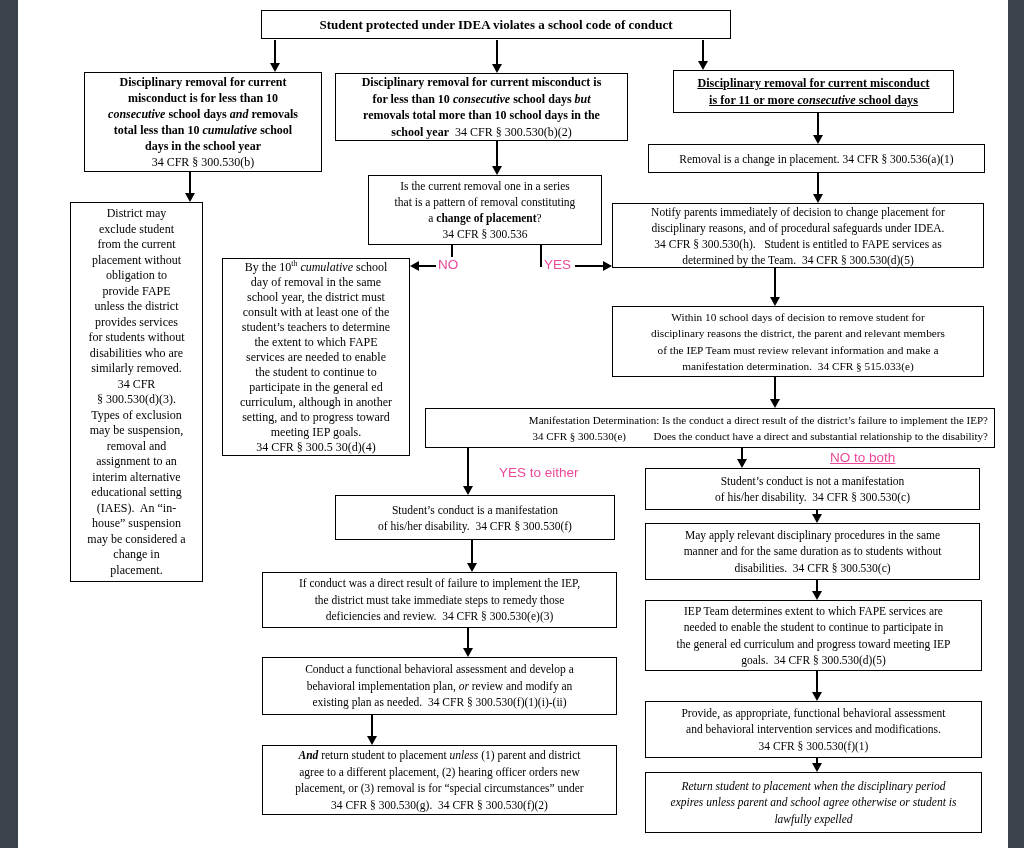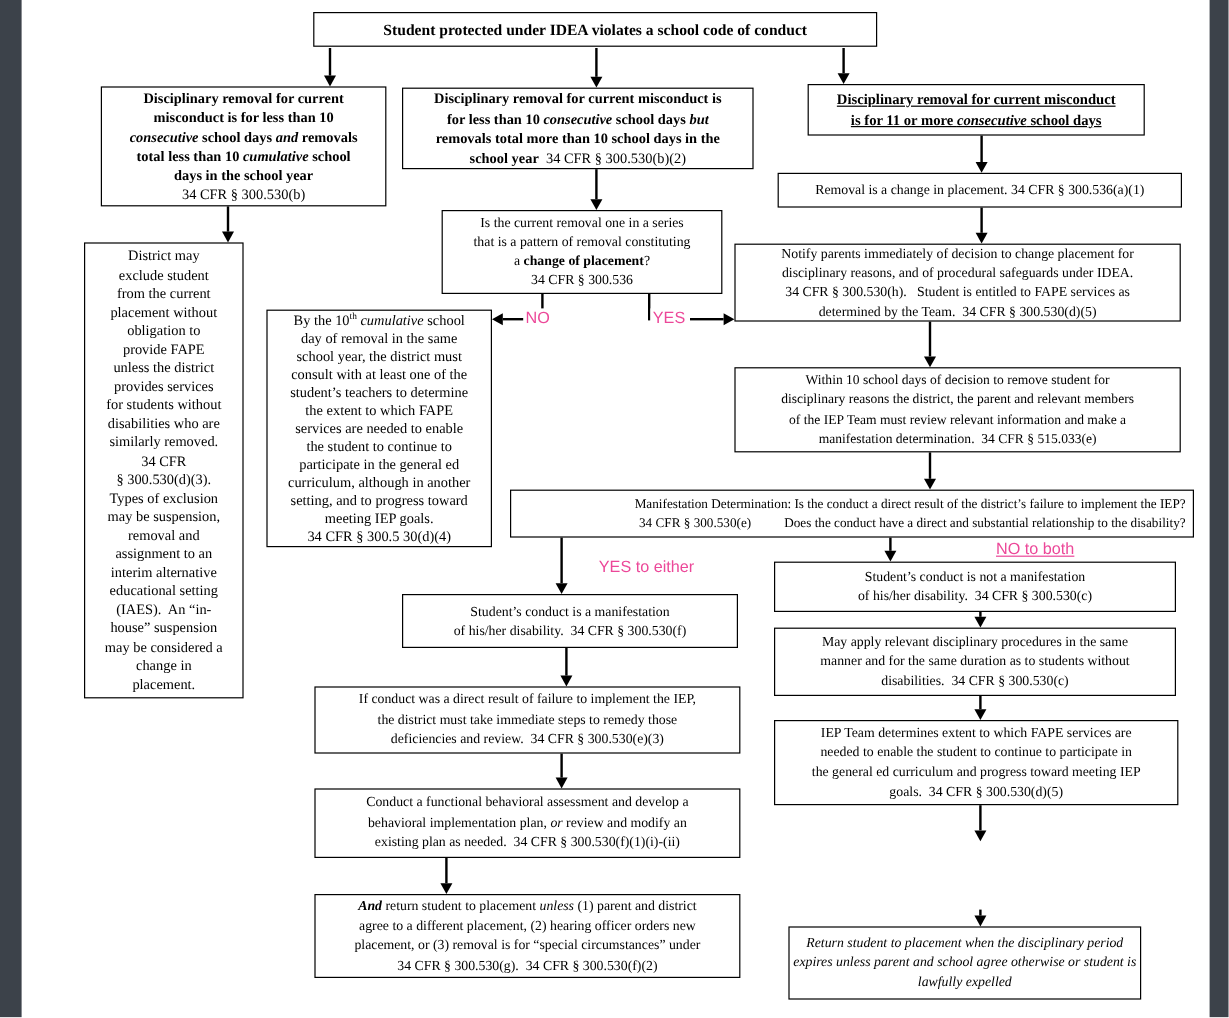--- a/index.html
+++ b/index.html
@@ -163,22 +163,27 @@
 disabilities.  34 CFR § 300.530(c)</span></div>
     </div>
 
   <div class="box" style="left:645px;top:600px;width:337px;height:71px;font-size:11.5px;line-height:16.5px;">
     <div class="bc"><span>IEP Team determines extent to which FAPE services are
 needed to enable the student to continue to participate in
 the general ed curriculum and progress toward meeting IEP
 goals.  34 CFR § 300.530(d)(5)</span></div>
     </div>
 
-
-  <div class="box" style="left:645px;top:772px;width:294px;height:61px;font-size:11.5px;line-height:16.5px;margin-left:12px;">
+  <div class="box" style="left:645px;top:701px;width:337px;height:57px;font-size:11.5px;line-height:16.5px;">
+    <div class="bc"><span>Provide, as appropriate, functional behavioral assessment
+and behavioral intervention services and modifications.
+34 CFR § 300.530(f)(1)</span></div>
+    </div>
+
+  <div class="box" style="left:645px;top:772px;width:337px;height:61px;font-size:11.5px;line-height:16.5px;">
     <div class="bc"><span class="ri">Return student to placement when the disciplinary period
 expires unless parent and school agree otherwise or student is
 lawfully expelled</span></div>
     </div>
 
   <div class="vl" style="left:274px;top:40px;height:23px;"></div>
   <div class="ah" style="left:270px;top:63px;"></div>
 
   <div class="vl" style="left:496px;top:40px;height:24px;"></div>
   <div class="ah" style="left:492px;top:64px;"></div>

